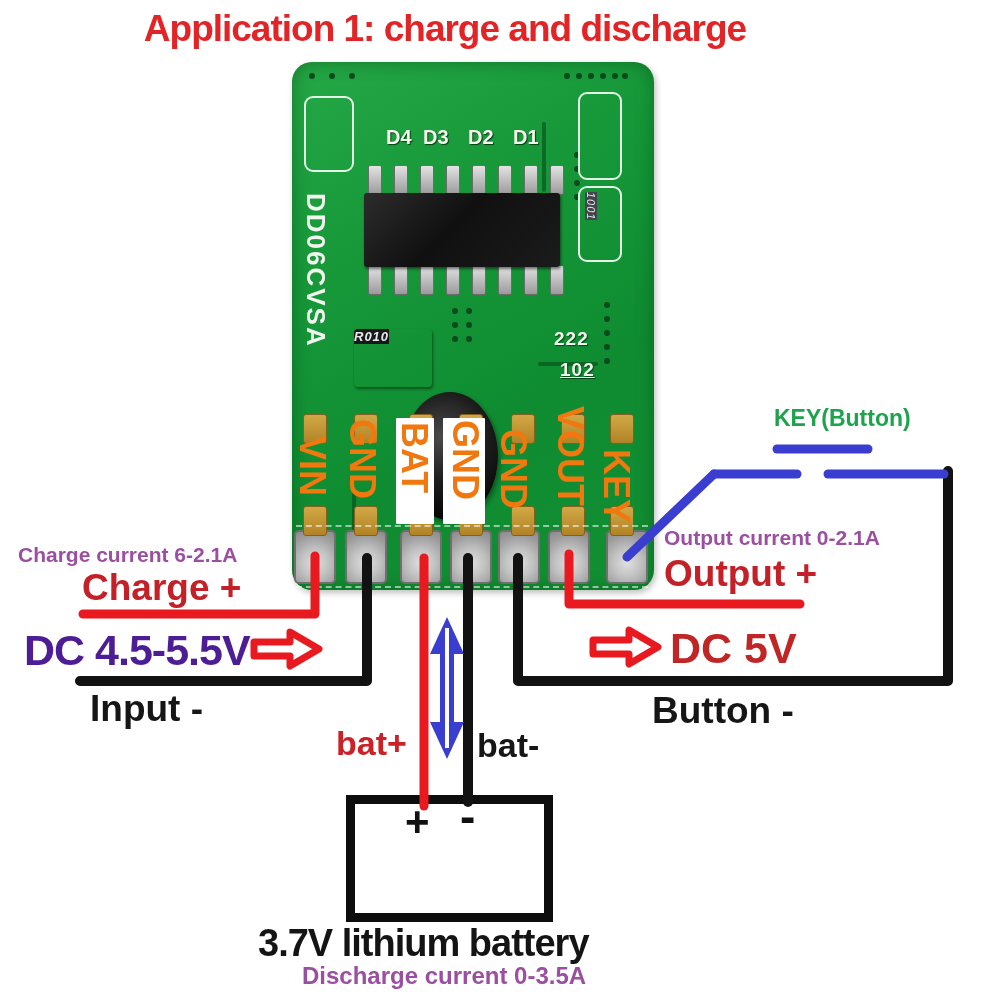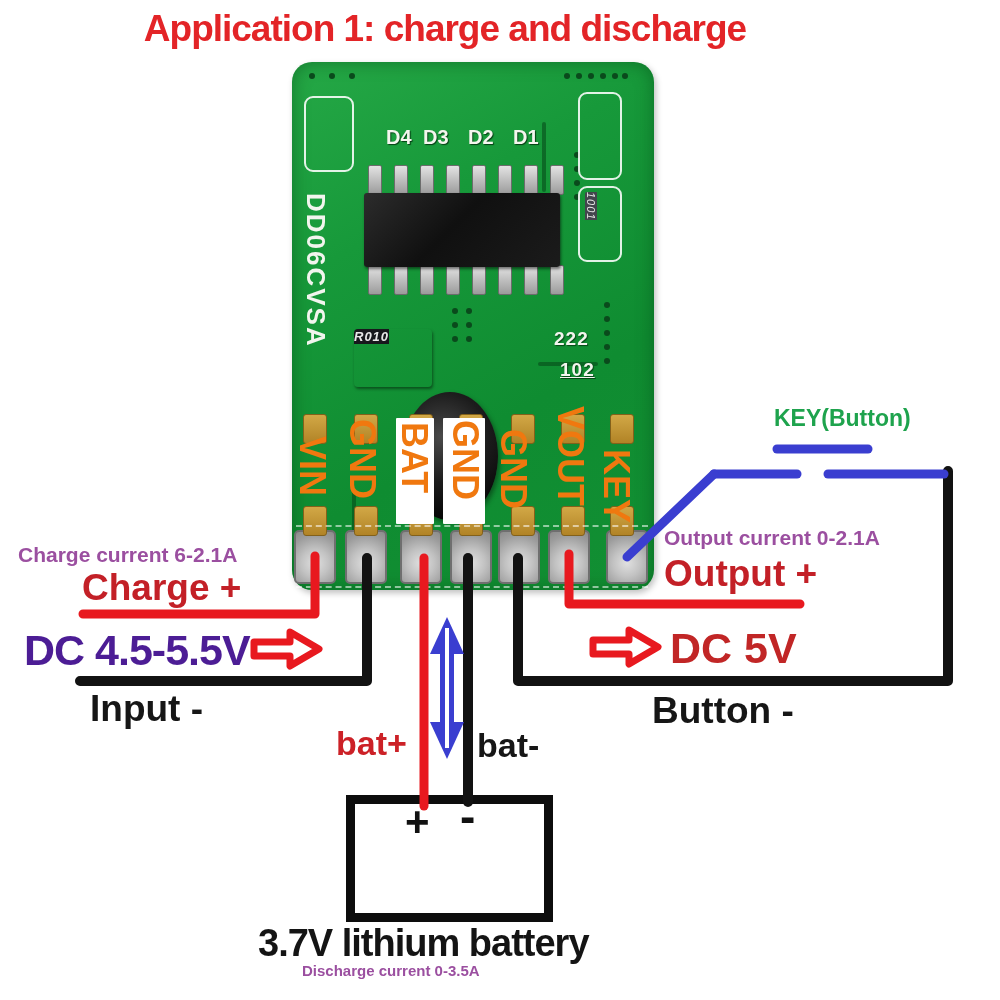--- a/index.html
+++ b/index.html
@@ -90,21 +90,21 @@
   .dkred   { color:#c12626; font-size:43px; }
   .blk     { color:#161616; font-size:37px; }
   .green   { color:#1ea34d; font-size:23px; }
   .batplus { color:#cc2127; font-size:34px; }
   .batminus{ color:#161616; font-size:34px; }
 
   .battery { position:absolute; left:346px; top:795px; width:207px; height:127px;
              border:9px solid #0d0d0d; background:#ffffff; z-index:9; }
   .battname { position:absolute; left:258px; top:922px; font-size:38px; font-weight:bold;
               color:#141414; letter-spacing:-1px; z-index:11; }
-  .discharge { position:absolute; left:302px; top:962px; font-size:15px; font-weight:bold;
+  .discharge { position:absolute; left:302px; top:962px; font-size:24px; font-weight:bold;
                color:#9b4fa0; z-index:11; }
   .bterm { position:absolute; font-weight:bold; color:#111; z-index:11; }
 </style>
 </head>
 <body>
 
 <div class="stage">
 
   <div class="title">Application 1: charge and discharge</div>
 

